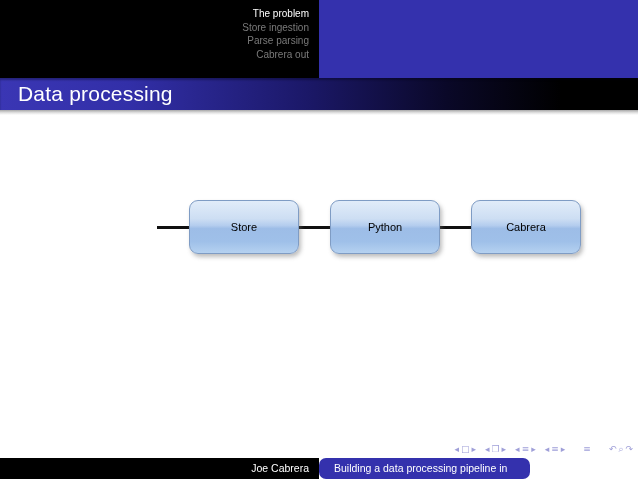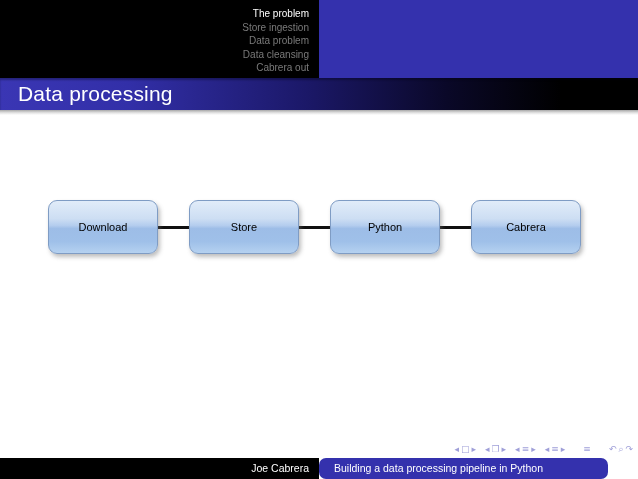--- a/index.html
+++ b/index.html
@@ -133,21 +133,21 @@
     margin-left: 2px;
     cursor: pointer;
   }
   .nav-symbols span.group { margin-left: 9px; }
   .nav-symbols span.biggap { margin-left: 18px; }
 
   
   .footer {
     position: absolute;
     top: 458px; left: 0;
-    width: 608px;
+    width: 530px;
     height: 21px;
     display: flex;
   }
   .footer-left {
     width: 319px;
     height: 21px;
     background: #000000;
     color: #ffffff;
     font-size: 10.5px;
     line-height: 21px;
@@ -169,40 +169,36 @@
 </style>
 </head>
 <body>
 
 <div class="slide">
 
   <div class="header">
     <div class="header-left">
       <div class="nav-item active">The problem</div>
       <div class="nav-item">Store ingestion</div>
-      <div class="nav-item">Data problem</div>
-      <div class="nav-item">Data cleansing</div>
+      <div class="nav-item">Parse parsing</div>
       <div class="nav-item">Cabrera out</div>
     </div>
     <div class="header-right"></div>
   </div>
 
   <div class="titlebar">
     <span class="titlebar-text">Data processing</span>
   </div>
   <div class="titlebar-shadow"></div>
 
   <div class="diagram">
     <div class="connector conn-1"></div>
     <div class="connector conn-2"></div>
     <div class="connector conn-3"></div>
 
-    <div class="node node-download">
-      <span class="node-label">Download</span>
-    </div>
     <div class="node node-parse">
       <span class="node-label">Store</span>
     </div>
     <div class="node node-store">
       <span class="node-label">Python</span>
     </div>
     <div class="node node-cleanse">
       <span class="node-label">Cabrera</span>
     </div>
   </div>

